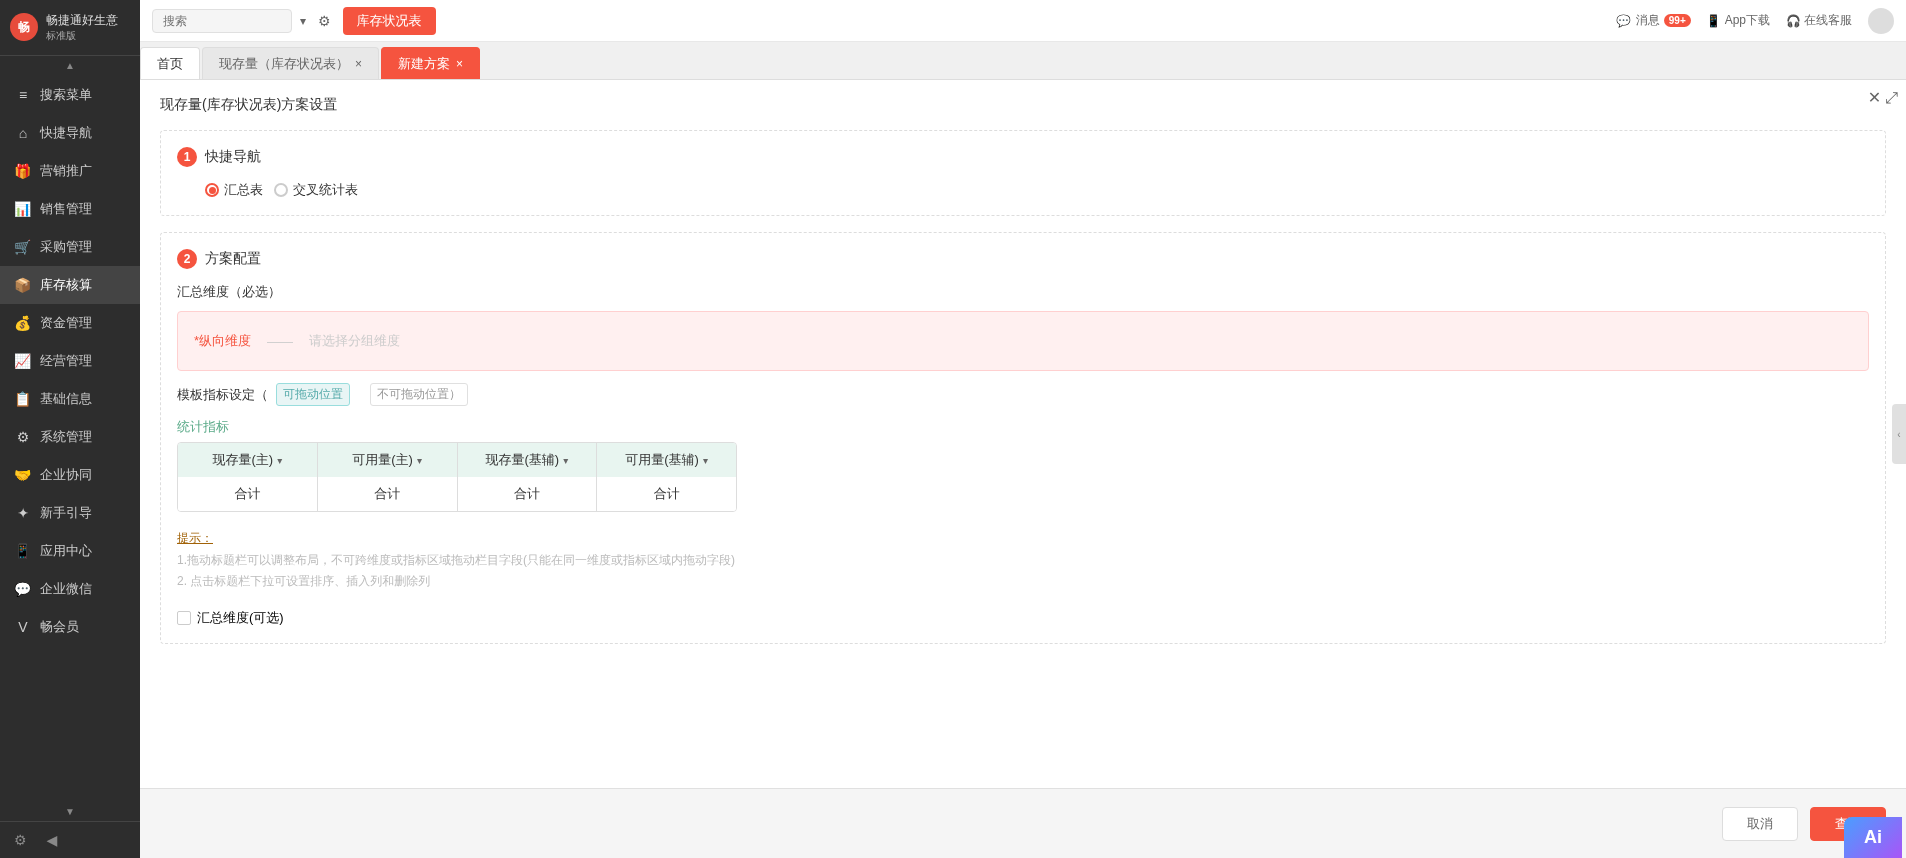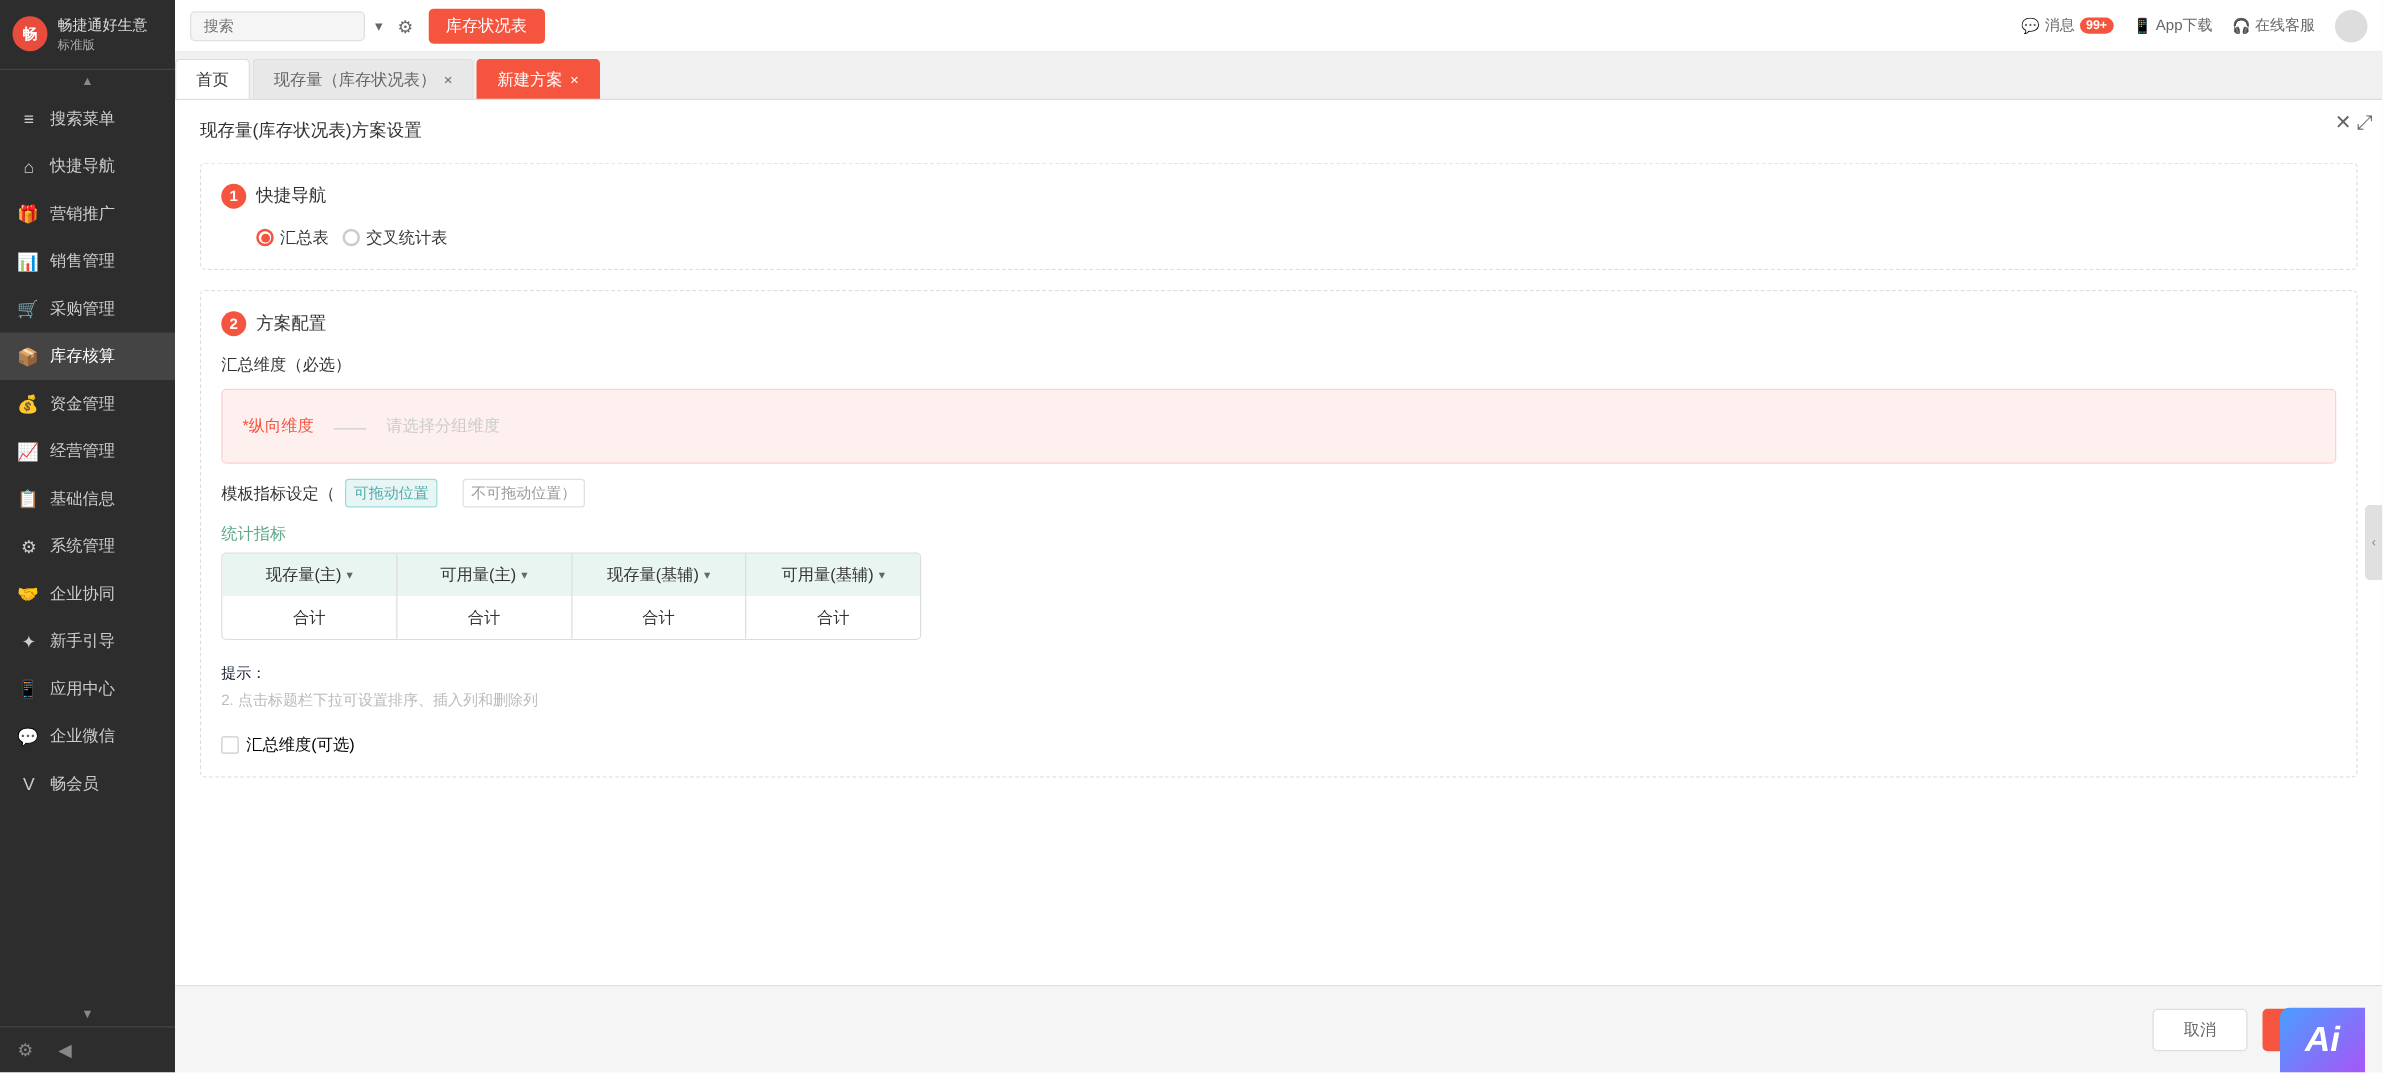--- a/index.html
+++ b/index.html
@@ -163,21 +163,21 @@
     .stats-table-header-cell:last-child { border-right: none; }
     .stats-table-body { display: flex; background: #fff; }
     .stats-table-body-cell {
       flex: 1; padding: 8px 10px; font-size: 13px; color: #333;
       border-right: 1px solid #ddd; text-align: center;
     }
     .stats-table-body-cell:last-child { border-right: none; }
 
     
     .tips { margin-top: 16px; color: #bbb; font-size: 12px; line-height: 1.8; }
-    .tips-title { color: #0f172a; }
+    .tips-title { color: #a16207; text-decoration: underline; }
 
     
     .save-checkbox { display: flex; align-items: center; gap: 6px; margin-top: 16px; }
     .checkbox-box { width: 14px; height: 14px; border: 1px solid #ccc; border-radius: 2px; cursor: pointer; }
 
     
     .footer {
       height: 70px; background: #f5f5f5; border-top: 1px solid #e0e0e0;
       display: flex; align-items: center; justify-content: flex-end;
       padding: 0 20px; gap: 12px;
@@ -204,25 +204,24 @@
 
     
     .content-header-icons {
       position: absolute; top: 0; right: 0;
       display: flex; align-items: center; gap: 4px; padding: 8px;
     }
     .content-header-icon { font-size: 16px; color: #666; cursor: pointer; }
 
     
     .ai-badge {
-      position: fixed; bottom: 0; right: 14px;
+      position: fixed; bottom: 0; right: 4px;
       background: linear-gradient(135deg, #4a9eff, #a855f7);
-      color: white; font-size: 28px; font-weight: bold;
+      color: white; font-size: 18px; font-weight: bold;
       padding: 10px 20px; border-radius: 8px 0 0 0;
-      font-style: italic;
     }
   </style>
 </head>
 <body>
 
 <div class="sidebar">
   <div class="sidebar-logo">
     <div class="sidebar-logo-icon">畅</div>
     <div>
       <div class="sidebar-logo-text">畅捷通好生意</div>
@@ -416,20 +415,21 @@
               <div class="stats-table-body-cell">合计</div>
               <div class="stats-table-body-cell">合计</div>
               <div class="stats-table-body-cell">合计</div>
               <div class="stats-table-body-cell">合计</div>
             </div>
           </div>
         </div>
 
         <div class="tips">
           <span class="tips-title">提示：</span>
+          <div>1.拖动标题栏可以调整布局，不可跨维度或指标区域拖动栏目字段(只能在同一维度或指标区域内拖动字段)</div>
           <div>2. 点击标题栏下拉可设置排序、插入列和删除列</div>
         </div>
 
         <div class="save-checkbox">
           <div class="checkbox-box"></div>
           <span>汇总维度(可选)</span>
         </div>
       </div>
 
       <div class="right-panel-toggle">‹</div>

